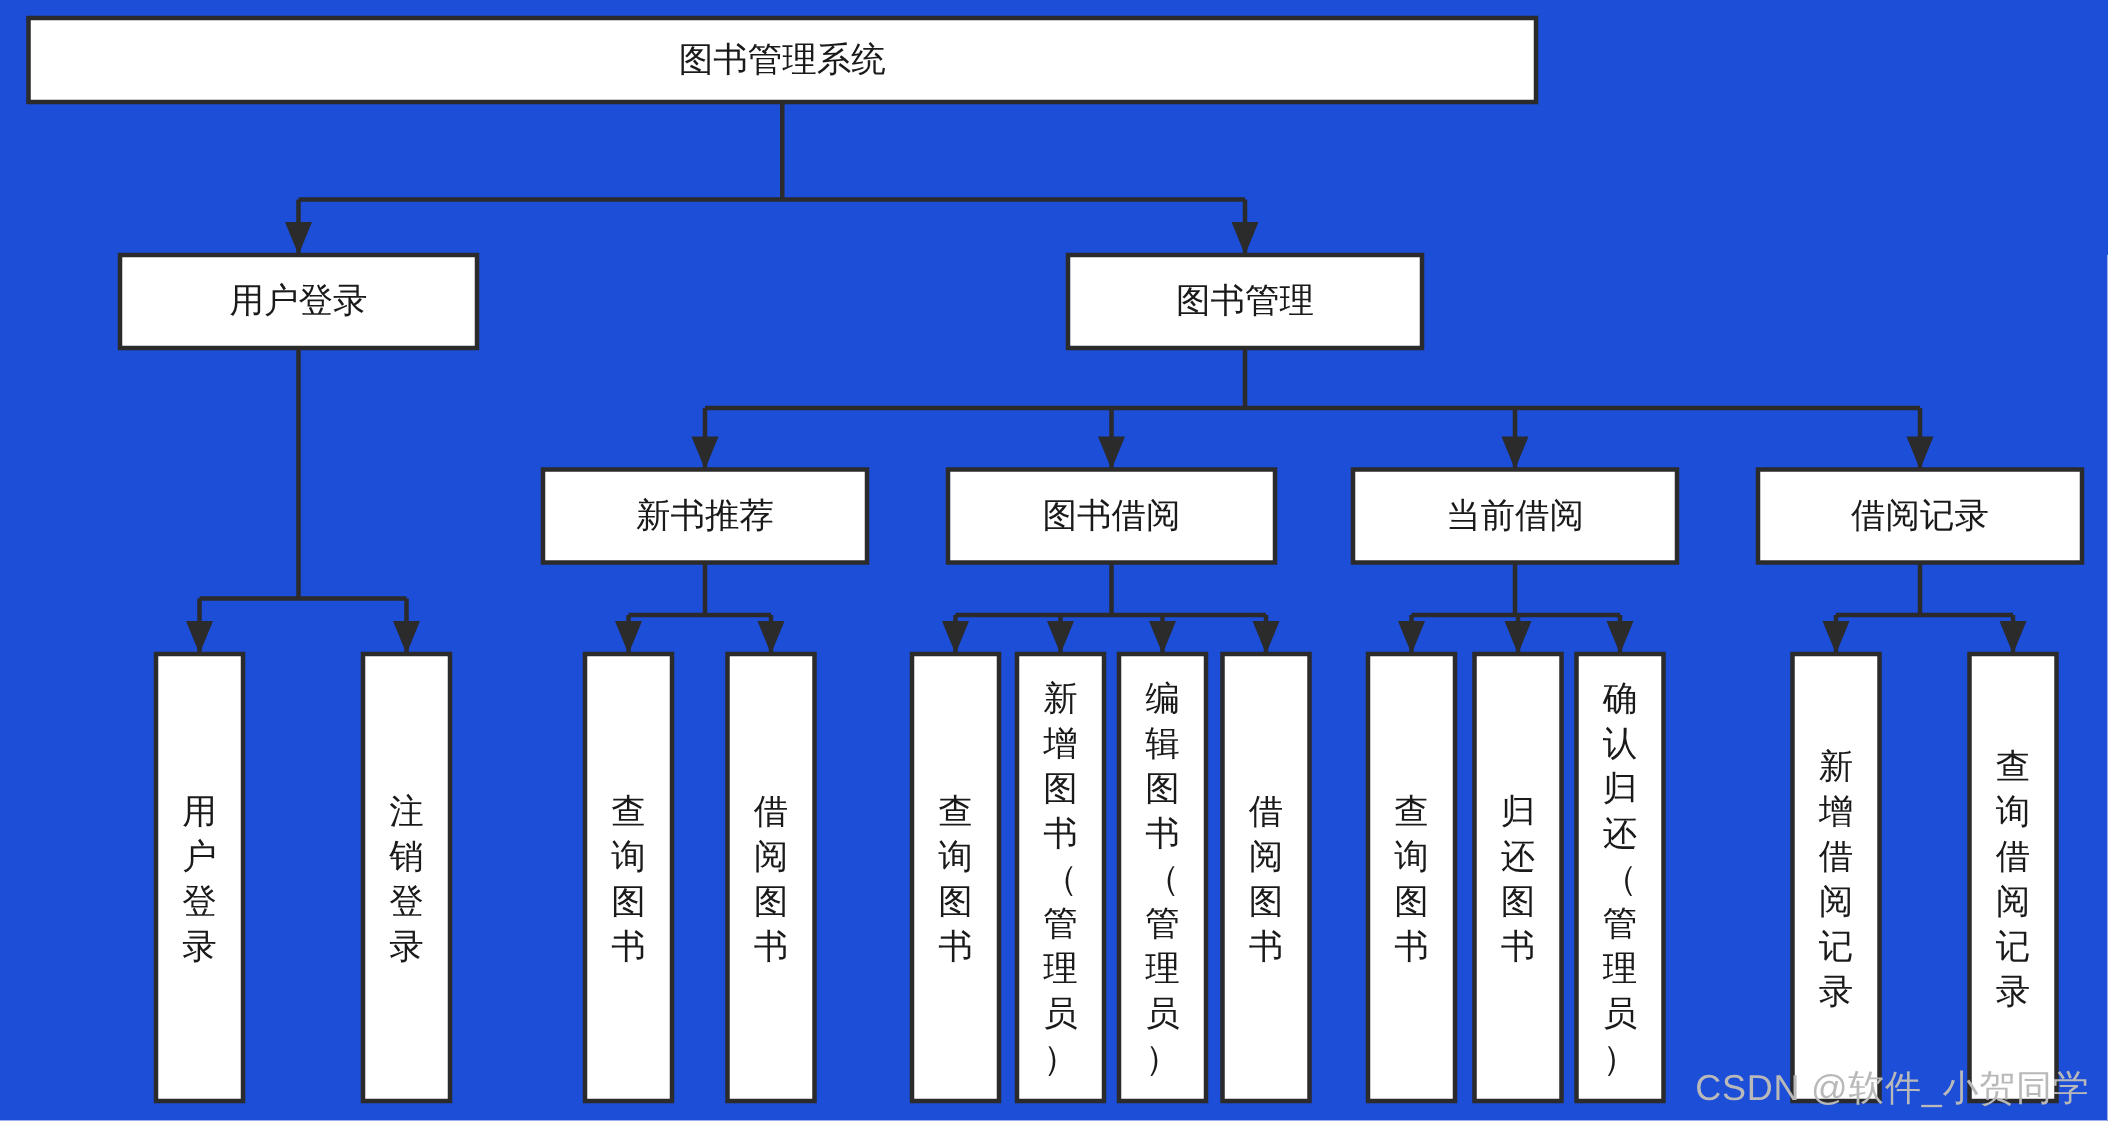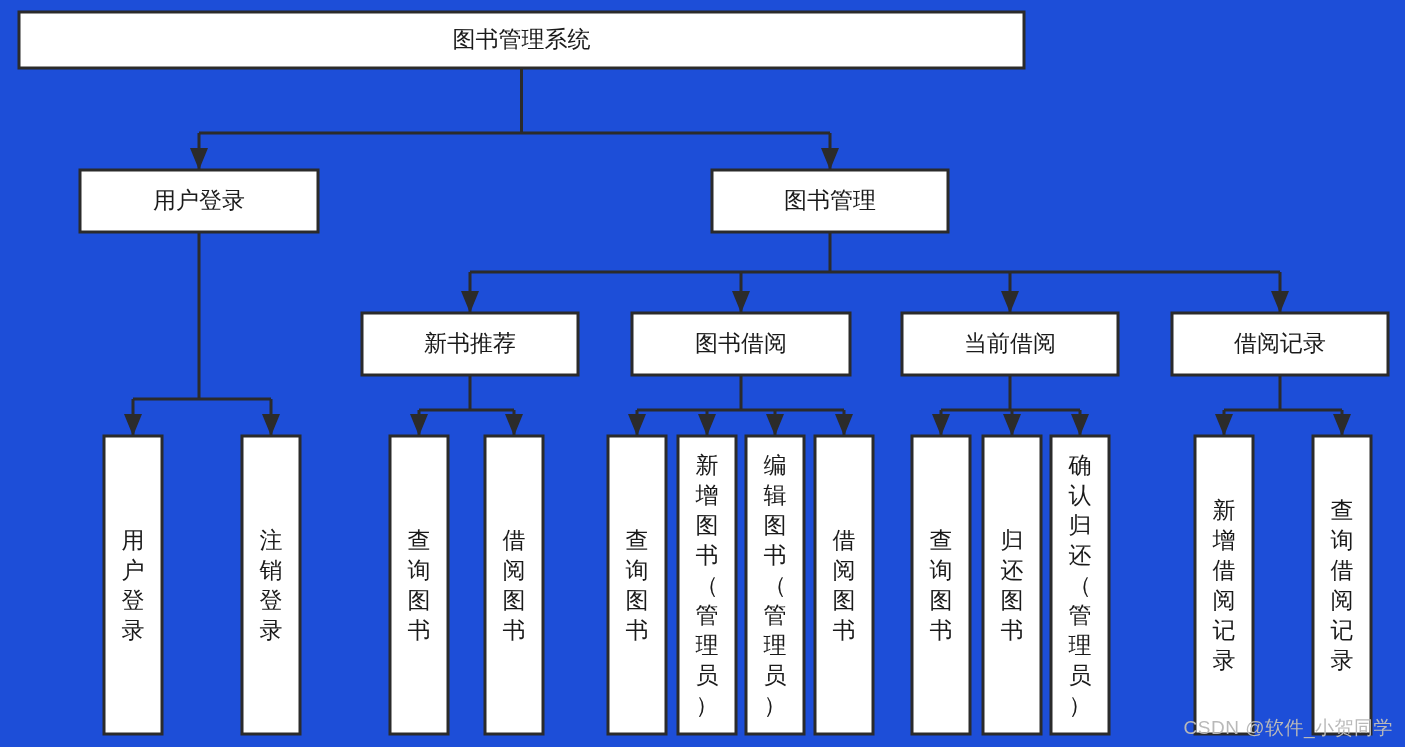--- a/index.html
+++ b/index.html
@@ -52,21 +52,21 @@
     font-family: "Liberation Sans", "DejaVu Sans", sans-serif;
     fill: #1a1a1a;
     font-size: 23px;
     text-anchor: middle;
   }
   .watermark {
     position: absolute;
     right: 12px;
     bottom: 6px;
     font-family: "Liberation Sans", "DejaVu Sans", sans-serif;
-    font-size: 19px;
+    font-size: 24px;
     color: #b9b9b9;
     letter-spacing: 0.5px;
     white-space: nowrap;
     pointer-events: none;
   }
 </style>
 </head>
 <body>
 
 <div id="diagram-root">

